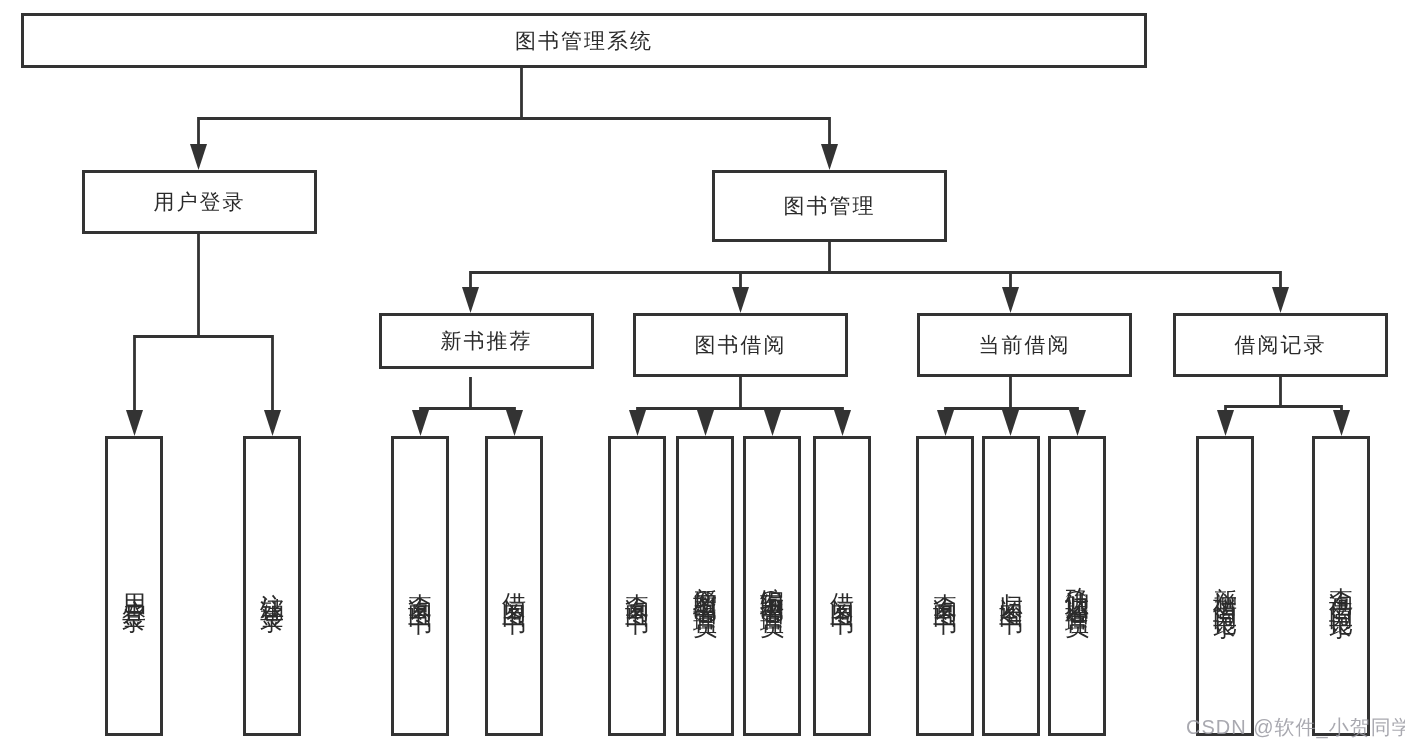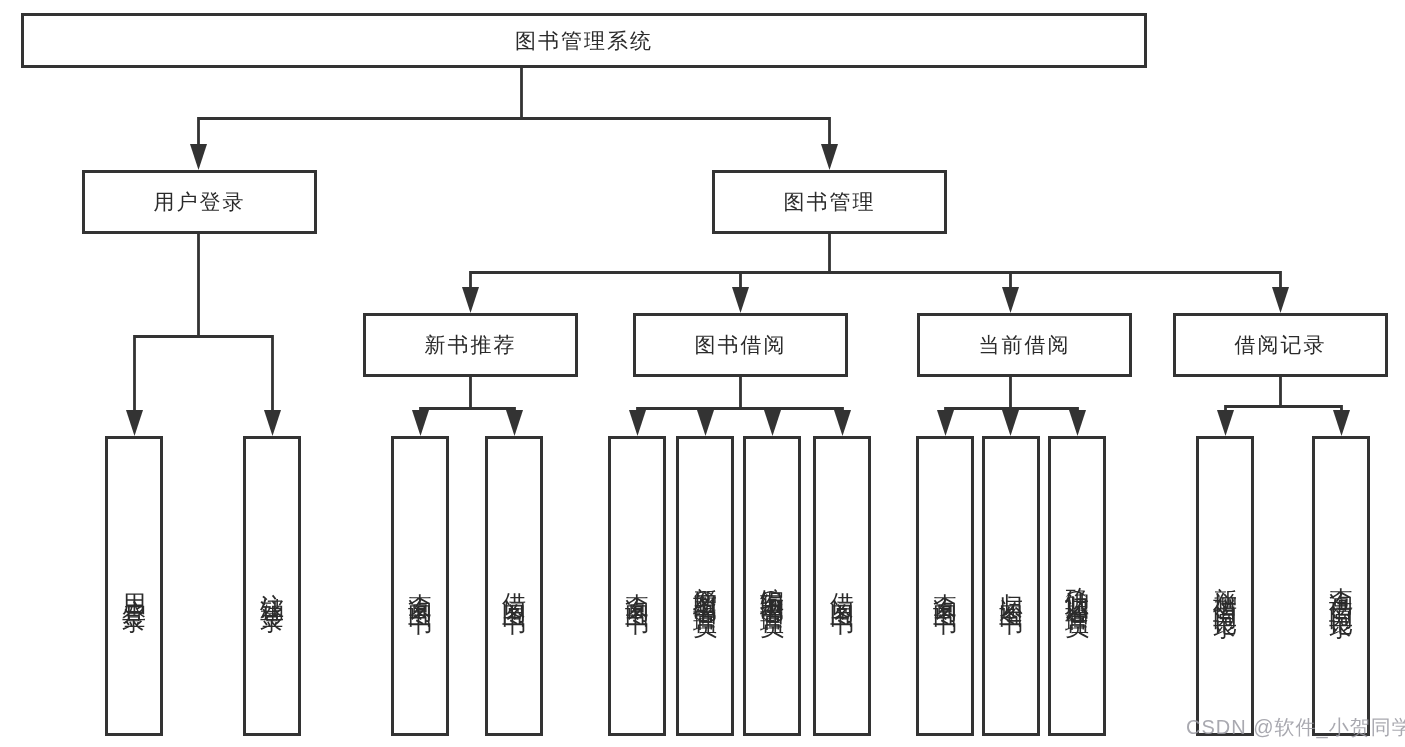--- a/index.html
+++ b/index.html
@@ -98,25 +98,25 @@
     </g>
   </svg>
 
   <div class="box h" style="left:21px; top:13px; width:1126px; height:55px;">
     <span>图书管理系统</span>
   </div>
 
   <div class="box h" style="left:82px; top:170px; width:235px; height:64px;">
     <span>用户登录</span>
   </div>
-  <div class="box h" style="left:712px; top:170px; width:235px; height:64px;">
+  <div class="box h" style="left:712px; top:170px; width:235px; height:72px;">
     <span>图书管理</span>
   </div>
 
-  <div class="box h" style="left:363px; top:313px; width:215px; height:64px;">
+  <div class="box h" style="left:379px; top:313px; width:215px; height:56px;">
     <span>新书推荐</span>
   </div>
   <div class="box h" style="left:633px; top:313px; width:215px; height:64px;">
     <span>图书借阅</span>
   </div>
   <div class="box h" style="left:917px; top:313px; width:215px; height:64px;">
     <span>当前借阅</span>
   </div>
   <div class="box h" style="left:1173px; top:313px; width:215px; height:64px;text-align:right;">
     <span>借阅记录</span>

